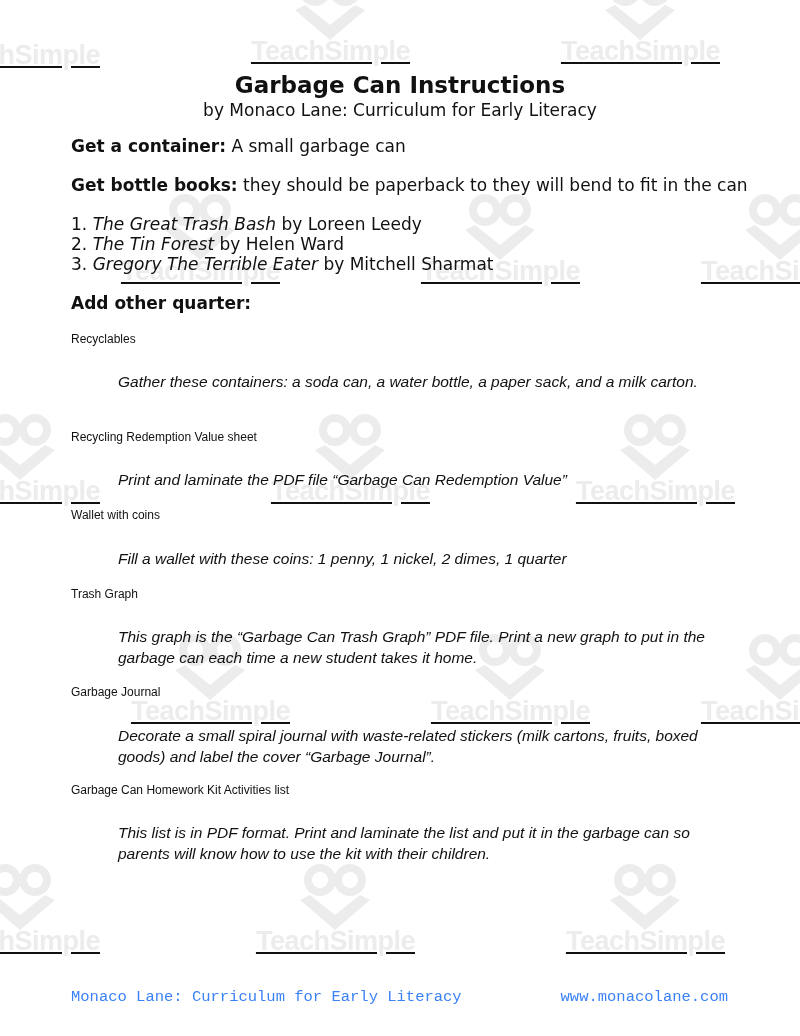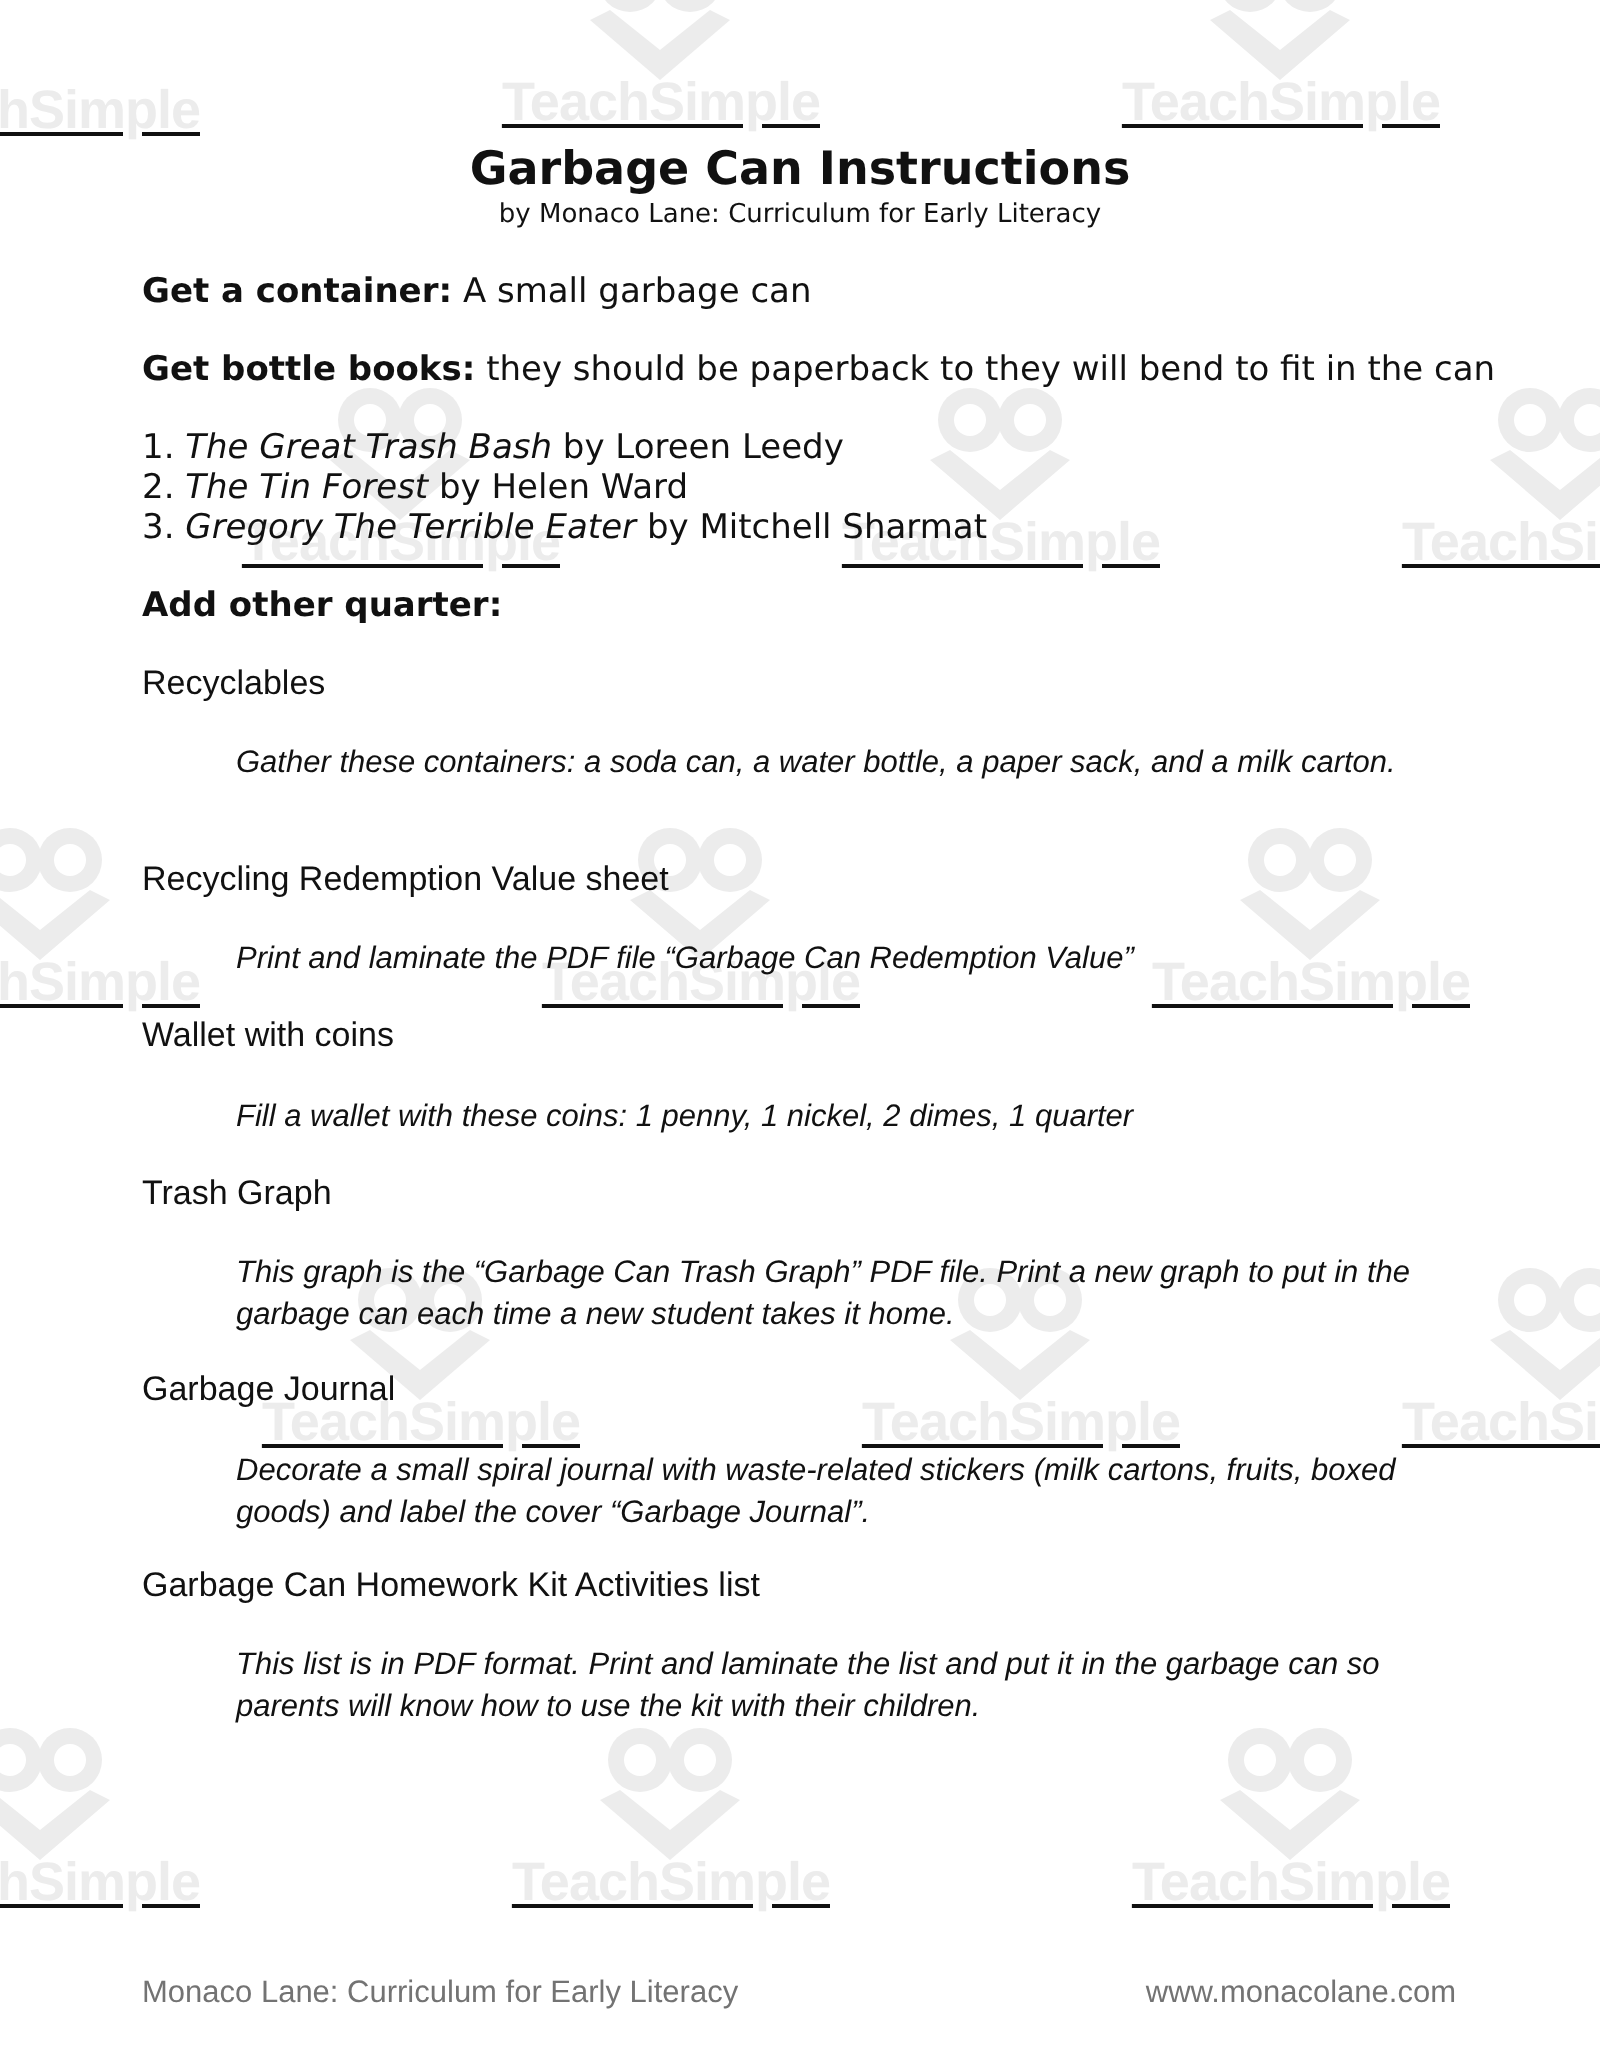--- a/index.html
+++ b/index.html
@@ -16,32 +16,32 @@
       font-family: "Liberation Sans", sans-serif; font-weight: bold;
       font-size: 27px; color: #ececec; letter-spacing: -0.5px; margin-top: -4px;
     }
     .page { position: relative; z-index: 1; }
     .title {
       position: absolute; top: 72px; left: 0; width: 800px; text-align: center;
       font-size: 23px; font-weight: bold; color: #111;
     }
     .subtitle {
       position: absolute; top: 100px; left: 0; width: 800px; text-align: center;
-      font-size: 13px; color: #111;
+      font-size: 17px; color: #111;
     }
     .line { position: absolute; left: 71px; font-size: 17px; white-space: nowrap; color: #111; }
     .line b { font-weight: bold; }
     .line i { font-style: italic; }
     .heading { font-weight: bold; }
-    .section-label { position: absolute; left: 71px; font-size: 17px; font-family: "Liberation Sans", sans-serif; color: #111; }
+    .section-label { position: absolute; left: 71px; font-size: 12px; font-family: "Liberation Sans", sans-serif; color: #111; }
     .section-body {
       position: absolute; left: 118px; width: 620px; font-size: 15.5px; line-height: 21px;
       font-family: "Liberation Sans", sans-serif; color: #111; font-style: italic;
     }
-    .footer { position: absolute; top: 988px; font-size: 15.5px; font-family: Liberation Sans, sans-serif; color: #737373; }
+    .footer { position: absolute; top: 988px; font-size: 15.5px; font-family: Liberation Mono, monospace; color: #3b82f6; }
   </style>
 </head>
 <body>
 
 <div class="wm-layer">
   <div class="wm" style="left:-60px; top:-30px;">
     <div class="wm-text" style="margin-top:70px">TeachSimple</div>
   </div>
   <div class="wm" style="left:250px; top:-30px;">
     <svg width="90" height="70" viewBox="0 0 90 70">

